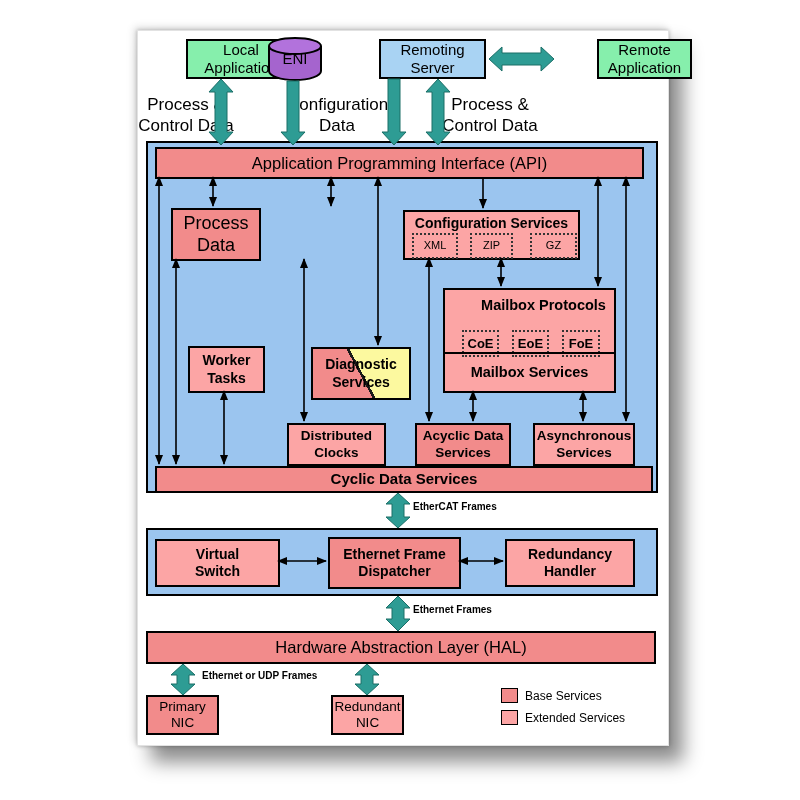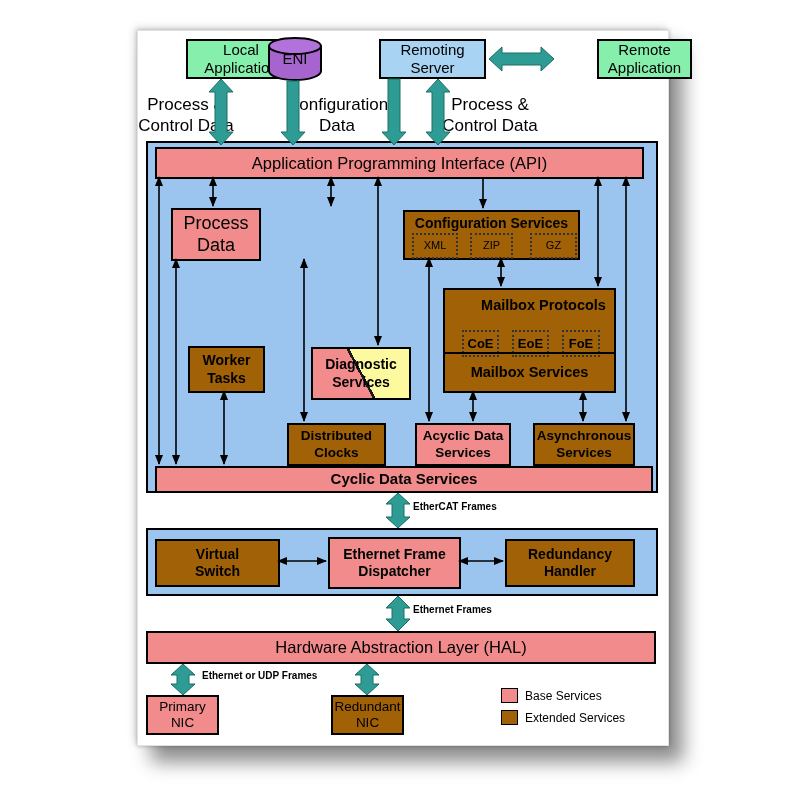--- a/index.html
+++ b/index.html
@@ -5,21 +5,21 @@
   html,body{margin:0;padding:0;background:#fff;}
   #canvas{position:relative;width:800px;height:800px;background:#fff;overflow:hidden;
           font-family:"Liberation Sans", sans-serif;color:#000;}
   .abs{position:absolute;box-sizing:border-box;}
   #page{left:137px;top:30px;width:532px;height:716px;background:#fff;
         border:1px solid #e2e2e2;
         box-shadow:0 0 4px rgba(0,0,0,.25), 14px 16px 18px rgba(0,0,0,.45), -3px -3px 8px rgba(0,0,0,.12);}
   .node{border:2px solid #000;display:flex;align-items:center;justify-content:center;
         text-align:center;white-space:pre-line;line-height:1.22;}
   .pink{background:#F28B8B;}
-  .yellow{background:#a16207;}
+  .yellow{background:#fca5a5;}
   .orange{background:#86efac;margin-left:43px;}
   .bluebox{background:#A9D3F3;}
   .container{background:#9BC5EF;border:2px solid #000;}
   .bold{font-weight:bold;}
   .f15{font-size:15px;} .f16{font-size:16.5px;} .f155{font-size:18px;}
   .f14{font-size:14px;} .f145{font-size:14.5px;} .f135{font-size:13.5px;}
   .dashedbox{border:2px dotted #333;font-size:11px;display:flex;align-items:center;
              justify-content:center;background:transparent;}
   .flowlbl{font-size:17px;font-weight:normal;text-align:center;white-space:pre-line;line-height:1.25;}
   .framelbl{font-size:10px;font-weight:bold;white-space:nowrap;}

